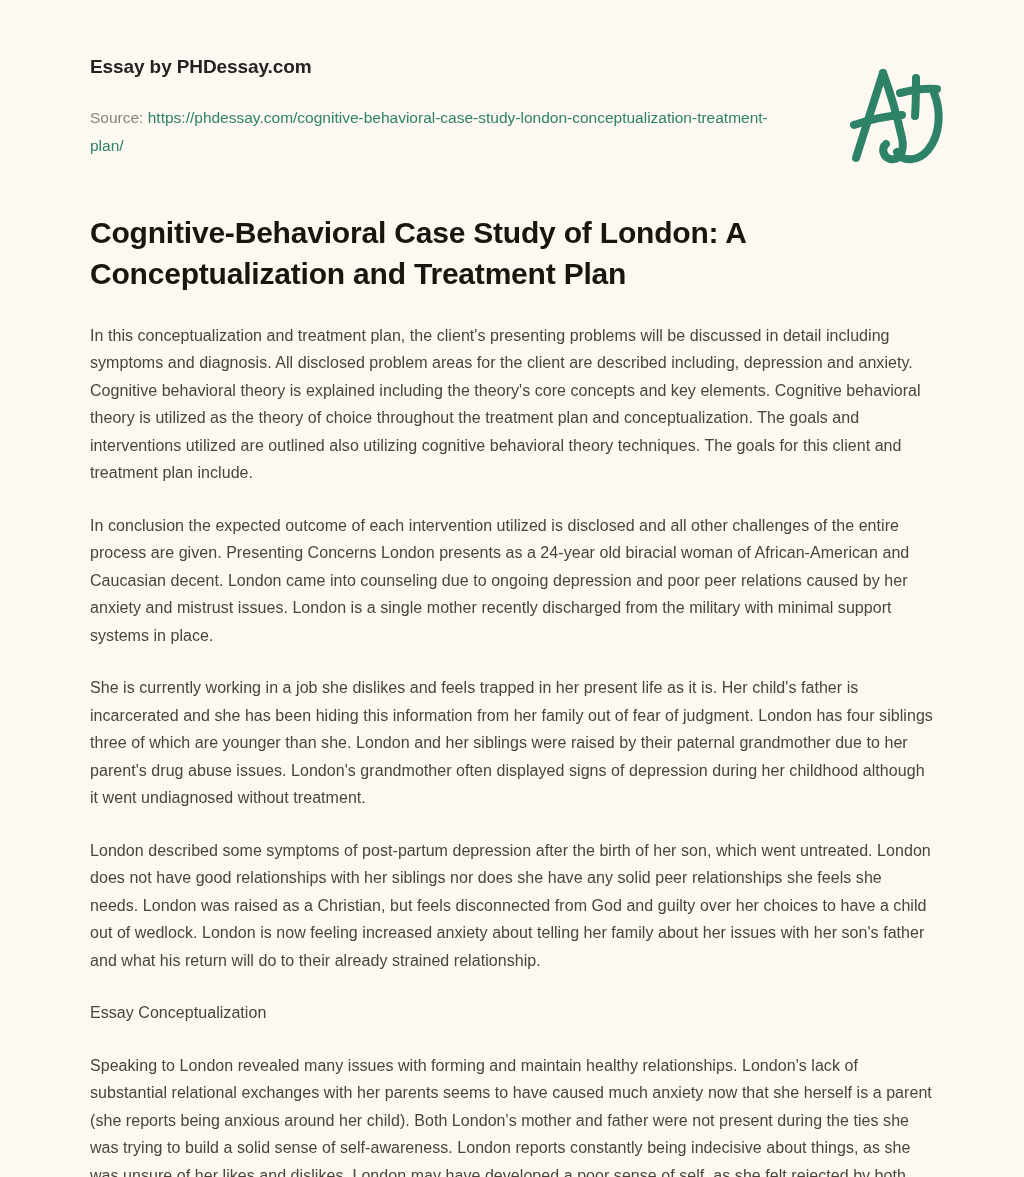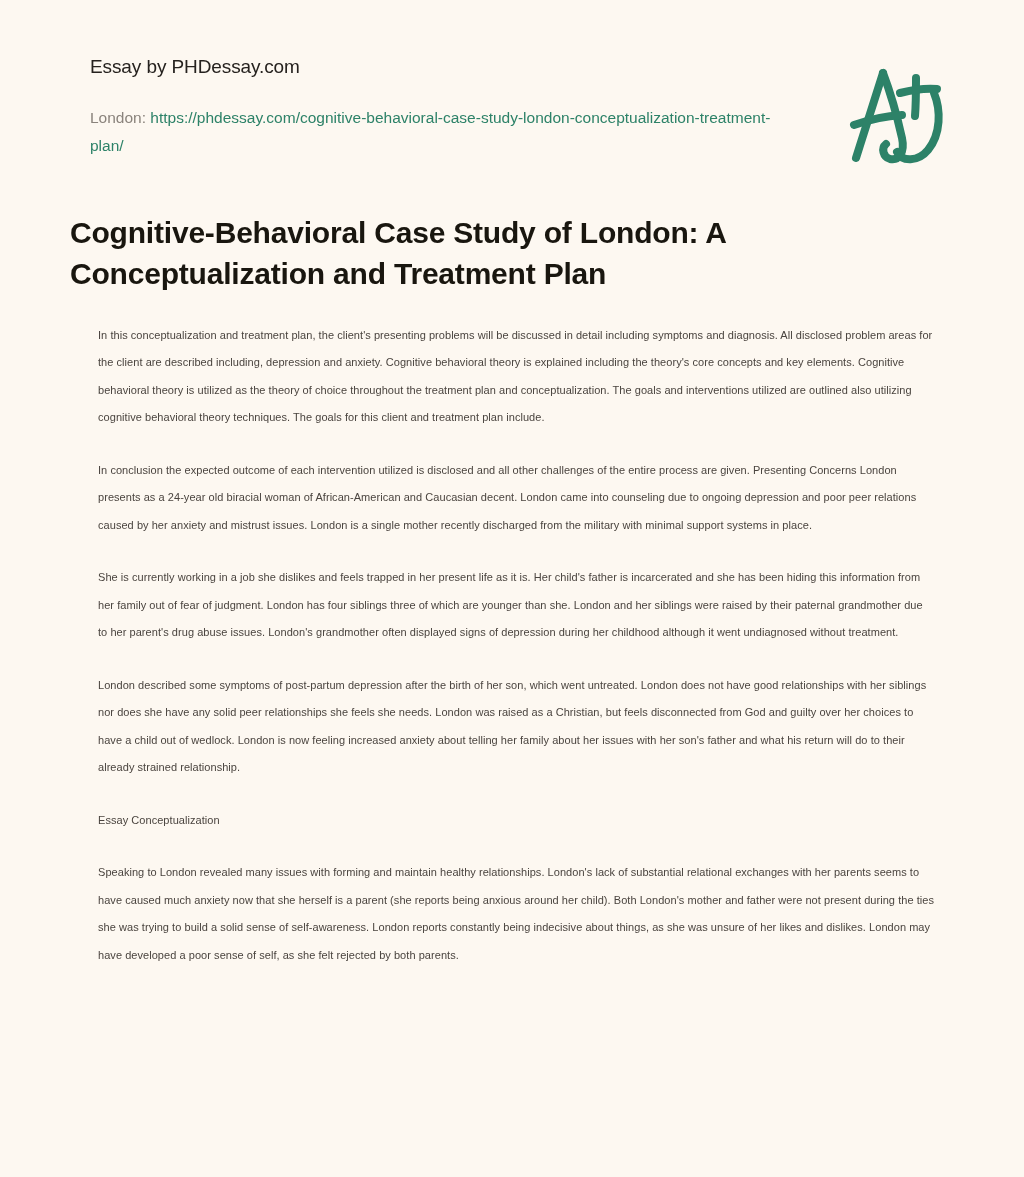--- a/index.html
+++ b/index.html
@@ -24,21 +24,21 @@
 
   
   .doc-header {
     position: relative;
     padding: 0 90px;
     padding-top: 55px;
   }
 
   .brand-line {
     font-size: 19px;
-    font-weight: normal;
+    font-weight: bold;
     color: #26221f;
     letter-spacing: -0.1px;
     line-height: 1.3;
   }
 
   .source-block {
     margin-top: 24px;
     font-size: 15.5px;
     line-height: 28px;
     color: #8a837c;
@@ -59,58 +59,58 @@
     position: absolute;
     top: 62px;
     right: 72px;
     width: 110px;
     height: 110px;
   }
 
   
   .doc-title {
     margin: 0;
-    padding: 0 70px;
+    padding: 0 90px;
     padding-top: 52px;
     font-size: 30px;
     line-height: 41px;
     font-weight: bold;
     color: #19160f;
     max-width: 860px;
     letter-spacing: -0.2px;
     box-sizing: content-box;
   }
 
   
   .doc-body {
     padding: 0 90px;
     padding-top: 28px;
     max-width: 845px;
     box-sizing: content-box;
   }
 
   .doc-body p {
-    margin: 0 0 25px 8px;
-    font-size: 11px;
+    margin: 0 0 25px 0;
+    font-size: 16px;
     line-height: 27.5px;
     color: #4a443f;
     letter-spacing: 0.05px;
   }
 </style>
 </head>
 <body>
 
 <div class="page">
 
   <div class="doc-header">
 
     <div class="brand-line">Essay by PHDessay.com</div>
 
     <div class="source-block">
-      <span class="source-label">London:</span>
+      <span class="source-label">Source:</span>
       <a class="source-url" href="#">https://phdessay.com/cognitive-behavioral-case-study-london-conceptualization-treatment-plan/</a>
     </div>
 
     <div class="logo-mark">
       <svg viewBox="0 0 110 110" width="110" height="110" aria-hidden="true">
         <g fill="none" stroke="#2d8268" stroke-linecap="round" stroke-linejoin="round">
 
           <path d="M41 11 C 35 30, 24 64, 14 96" stroke-width="8"></path>
 
           <path d="M41 11 C 49 32, 56 58, 60 76 C 63 90, 57 99, 48 97 C 41 95, 39 86, 44 82" stroke-width="8"></path>

